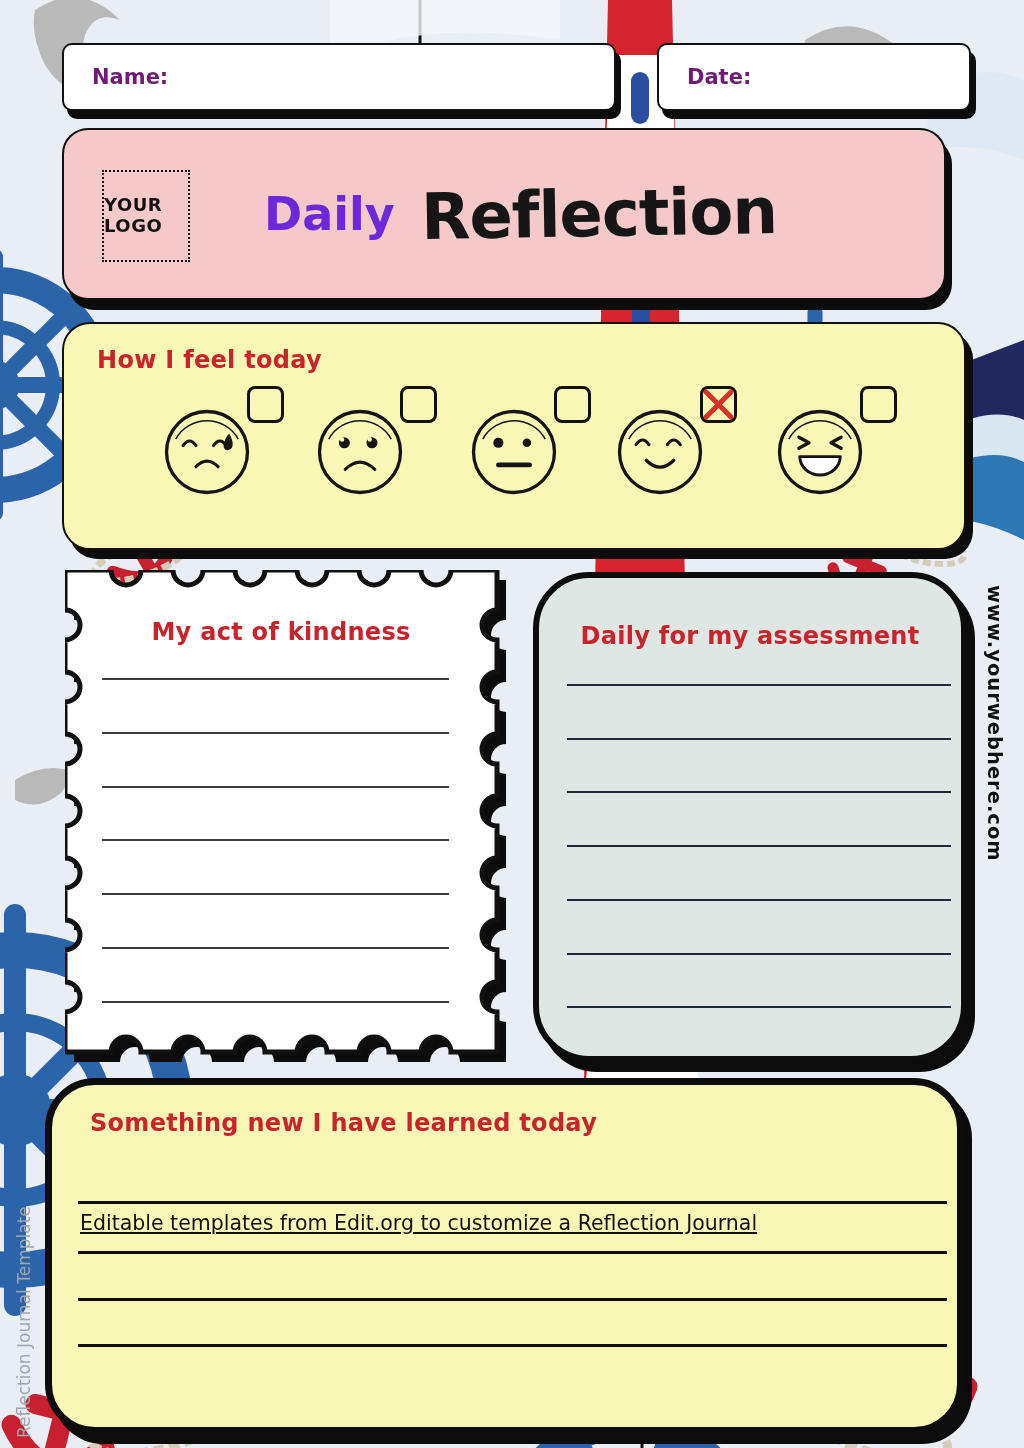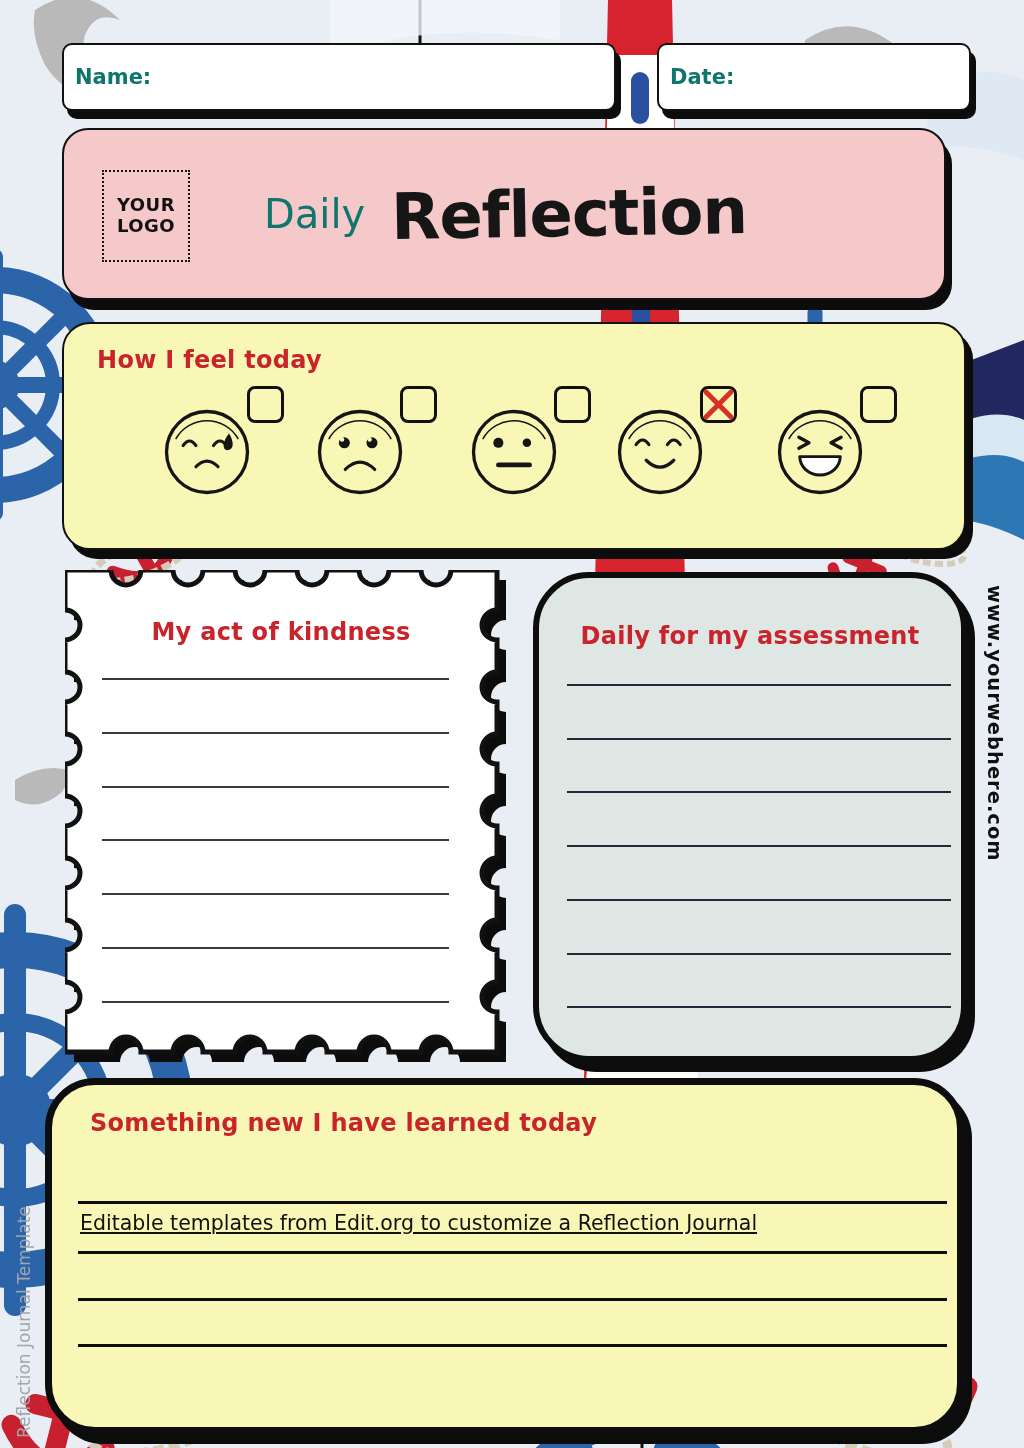--- a/index.html
+++ b/index.html
@@ -5,30 +5,30 @@
   html,body{margin:0;padding:0;}
   .page{position:relative;width:1024px;height:1448px;overflow:hidden;
         background:#e9eef5;font-family:"DejaVu Sans","Liberation Sans",sans-serif;}
   .bg{position:absolute;left:0;top:0;z-index:0;}
 
   
   .field-box{position:absolute;background:#fff;border:2px solid #111;border-radius:10px;
              box-shadow:5px 8px 0 #0c0c0c;z-index:5;display:flex;align-items:center;}
   .name-box{left:62px;top:43px;width:550px;height:64px;}
   .date-box{left:657px;top:43px;width:310px;height:64px;}
-  .field-label{margin-left:11px;font-size:21px;font-weight:600;color:#0f766e;}
+  .field-label{margin-left:28px;font-size:21px;font-weight:600;color:#701a75;}
 
   
   .banner{position:absolute;left:62px;top:128px;width:880px;height:168px;background:#f5c9c9;
           border:2px solid #111;border-radius:26px;box-shadow:6px 10px 0 #0c0c0c;z-index:5;}
   .logo-box{position:absolute;left:38px;top:40px;width:84px;height:88px;border:2px dotted #111;
-            display:flex;flex-direction:column;align-items:center;justify-content:center;
+            display:flex;flex-direction:column;justify-content:center;
             font-weight:bold;font-size:18px;line-height:1.15;color:#111;letter-spacing:.5px;}
   .banner-titles{position:absolute;left:200px;top:0;height:100%;display:flex;align-items:center;gap:26px;}
-  .title-prefix{font-size:40px;font-weight:400;color:#0f766e;}
+  .title-prefix{font-size:46px;font-weight:700;color:#6d28d9;}
   .title-main{font-size:64px;font-weight:bold;color:#161616;letter-spacing:-1px;
               transform:rotate(-1deg);}
 
   
   .mood-box{position:absolute;left:62px;top:322px;width:900px;height:224px;background:#f9f7b5;
             border:2.5px solid #111;border-radius:28px;box-shadow:7px 9px 0 #0c0c0c;z-index:5;}
   .section-title{font-weight:bold;color:#c9242b;font-size:24px;letter-spacing:.3px;}
   .mood-title{position:absolute;left:33px;top:22px;}
   .mood-row{position:absolute;left:0;top:60px;width:100%;height:150px;}
   .mood-cell{position:absolute;width:128px;height:140px;}

